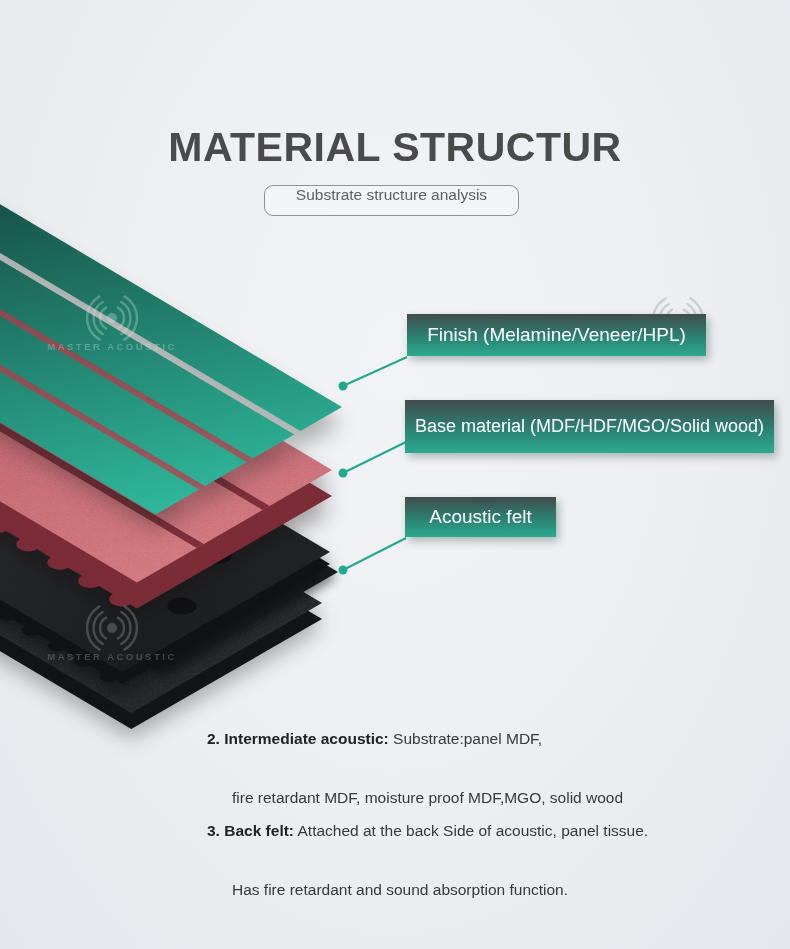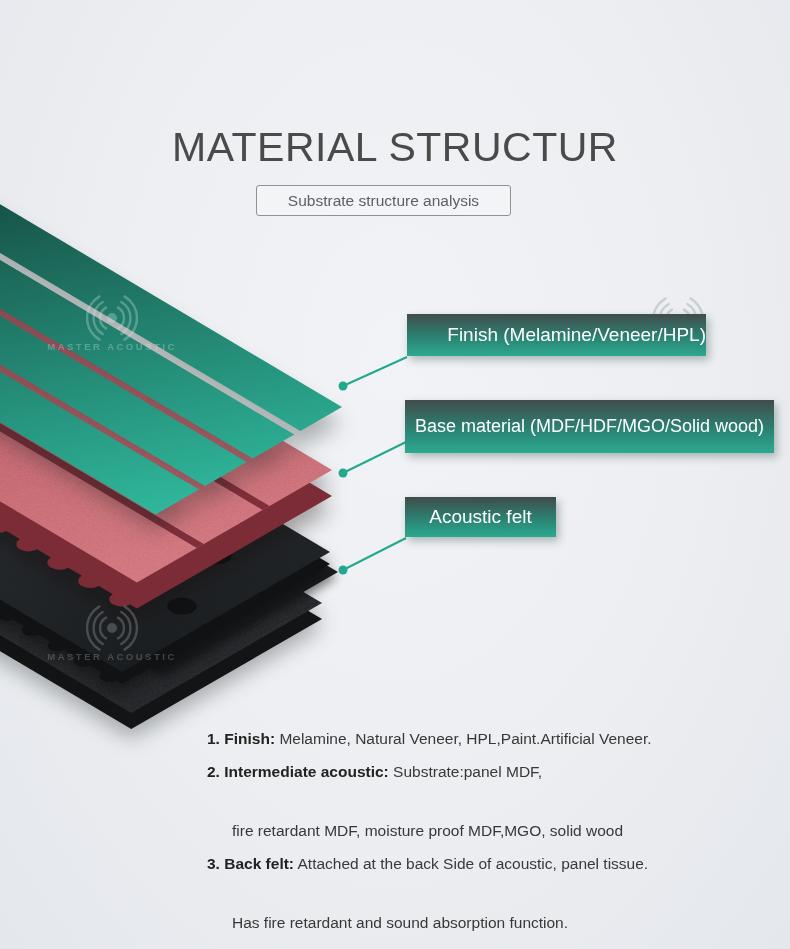--- a/index.html
+++ b/index.html
@@ -5,38 +5,38 @@
   * { margin:0; padding:0; box-sizing:border-box; }
   html,body { width:790px; height:949px; }
   body {
     position:relative;
     font-family:"Liberation Sans","DejaVu Sans",sans-serif;
     background:radial-gradient(ellipse at 50% 38%, #f1f3f6 0%, #eceef1 55%, #e4e7ec 100%);
     overflow:hidden;
   }
   .page-title {
     position:absolute; left:0; right:0; top:124px;
-    text-align:center; font-size:41px; font-weight:normal;
+    text-align:center; font-size:41px; font-weight:bold;
     color:#4a4a4a; letter-spacing:0.5px;
   }
   .subtitle-box {
-    position:absolute; left:256px; top:185px; width:255px; height:31px;
-    border:1.5px solid #8d9298; border-radius:3px;
-    display:flex; align-items:center; justify-content:center;
+    position:absolute; left:264px; top:185px; width:255px; height:31px;
+    border:1.5px solid #8d9298; border-radius:9px;
+    display:flex; align-items:flex-start; justify-content:center;
     font-size:15.5px; color:#5c6166; background:rgba(255,255,255,0.25);
   }
   .illustration { position:absolute; left:0; top:0; width:790px; height:949px; z-index:1; }
   .layer-label {
     position:absolute; z-index:2; color:#ffffff;
     display:flex; align-items:center; justify-content:center;
     background:linear-gradient(180deg,#414c4b 0%, #2b8273 55%, #2ca98f 100%);
     box-shadow:3px 4px 8px rgba(70,95,90,0.40);
     white-space:nowrap;
   }
-  .label-finish { left:407px; top:314px; width:299px; height:42px; font-size:19px;justify-content:flex-end; }
+  .label-finish { left:407px; top:314px; width:299px; height:42px; font-size:19px; }
   .label-base   { left:405px; top:400px; width:369px; height:53px; font-size:18px; }
   .label-felt   { left:405px; top:497px; width:151px; height:40px; font-size:19px; }
   .notes {
     position:absolute; left:207px; top:722px; width:578px; z-index:2;
     font-size:15.5px; line-height:33px; color:#383838;
   }
   .note-line { white-space:nowrap; }
   .note-line.cont { padding-left:25px;margin-top:26px; }
   .nn { font-weight:bold; color:#222222; }
 </style>
@@ -198,25 +198,20 @@
 </div>
 <div class="layer-label label-base">
   <span>Base material (MDF/HDF/MGO/Solid wood)</span>
 </div>
 <div class="layer-label label-felt">
   <span>Acoustic felt</span>
 </div>
 
 <div class="notes">
   <div class="note-line">
-    <span class="nn">1.</span>
-    <span class="nn">Finish:</span>
-    <span>Melamine, Natural Veneer, HPL,Paint.Artificial Veneer.</span>
-  </div>
-  <div class="note-line">
     <span class="nn">2.</span>
     <span class="nn">Intermediate acoustic:</span>
     <span>Substrate:panel MDF,</span>
   </div>
   <div class="note-line cont">
     <span>fire retardant MDF, moisture proof MDF,MGO, solid wood</span>
   </div>
   <div class="note-line">
     <span class="nn">3.</span>
     <span class="nn">Back felt:</span>

